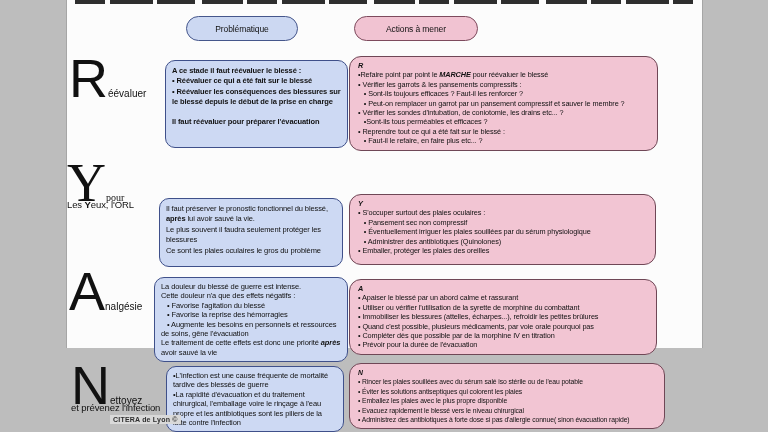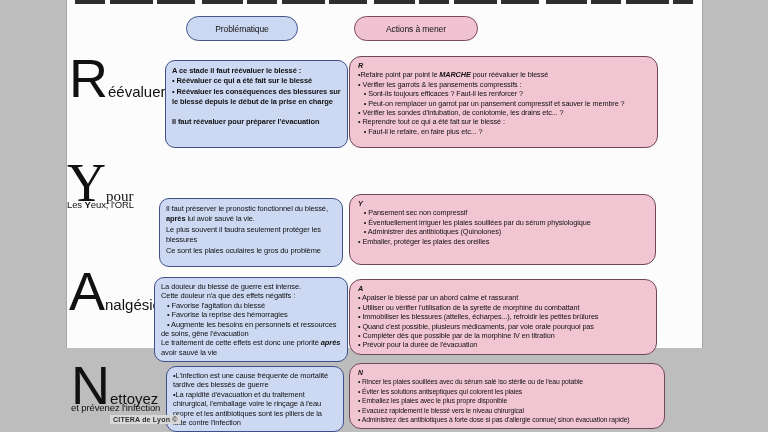--- a/index.html
+++ b/index.html
@@ -25,21 +25,21 @@
   }
   .pill{
     position:absolute;height:25px;border-radius:13px;box-sizing:border-box;
     display:flex;align-items:center;justify-content:center;
     font-size:8.5px;letter-spacing:-0.1px;
   }
   .pill.blue{background:#ccd8f2;border:1px solid #45568b;}
   .pill.pink{background:#f1c3d2;border:1px solid #7d4a5d;}
   .letter{position:absolute;white-space:nowrap;}
   .letter .big{font-size:54px;line-height:54px;font-weight:400;}
-  .letter .suffix{font-size:15px;}
+  .letter .suffix{font-size:10px;}
   .sublabel{position:absolute;font-size:9.5px;white-space:nowrap;letter-spacing:-0.1px;}
   .sublabel .ln{display:inline;margin-top:32px;}
   .box{
     position:absolute;box-sizing:border-box;overflow:visible;
     letter-spacing:-0.1px;
   }
   .box.blue{
     background:#cdd9f3;border:1px solid #3f508a;border-radius:10px;
     padding:5px 6px;font-size:7.5px;line-height:10.4px;
   }
@@ -81,35 +81,37 @@
       <div class="ln"><span></span></div>
       <div class="ln"><span>Il faut réévaluer pour préparer l'évacuation</span></div>
     </div>
   <div class="box pink" style="left:282px;top:56px;width:309px;min-height:92px;">
       <div class="ln"><span class="b i">R</span></div>
       <div class="ln"><span>•Refaire point par point le </span><span class="b i">MARCHE</span><span> pour réévaluer le blessé</span></div>
       <div class="ln"><span>• Vérifier les garrots &amp; les pansements compressifs :</span></div>
       <div class="ln"><span>   • Sont-ils toujours efficaces ? Faut-il les renforcer ?</span></div>
       <div class="ln"><span>   • Peut-on remplacer un garrot par un pansement compressif et sauver le membre ?</span></div>
       <div class="ln"><span>• Vérifier les sondes d'intubation, de coniotomie, les drains etc... ?</span></div>
+      <div class="ln"><span>   •Sont-ils tous perméables et efficaces ?</span></div>
       <div class="ln"><span>• Reprendre tout ce qui a été fait sur le blessé :</span></div>
       <div class="ln"><span>   • Faut-il le refaire, en faire plus etc... ?</span></div>
     </div>
 
   <div class="letter" style="left:0px;top:156px;font-family:Liberation Serif, serif;">
     <span class="big">Y</span><span class="suffix">pour</span>
   </div>
   <div class="sublabel" style="left:0px;top:199px;"><div class="ln"><span>Les </span><span class="b">Y</span><span>eux, l'ORL</span></div></div>
   <div class="box blue" style="left:92px;top:198px;width:184px;min-height:69px;">
       <div class="ln"><span>Il faut préserver le pronostic fonctionnel du blessé, </span><span class="b">après</span><span> lui avoir sauvé la vie.</span></div>
       <div class="ln"><span>Le plus souvent il faudra seulement protéger les blessures</span></div>
       <div class="ln"><span>Ce sont les plaies oculaires le gros du problème</span></div>
     </div>
   <div class="box pink" style="left:282px;top:194px;width:307px;min-height:71px;">
       <div class="ln"><span class="b i">Y</span></div>
+      <div class="ln"><span>• S'occuper surtout des plaies oculaires :</span></div>
       <div class="ln"><span>   • Pansement sec non compressif</span></div>
       <div class="ln"><span>   • Éventuellement irriguer les plaies souillées par du sérum physiologique</span></div>
       <div class="ln"><span>   • Administrer des antibiotiques (Quinolones)</span></div>
       <div class="ln"><span>• Emballer, protéger les plaies des oreilles</span></div>
     </div>
 
   <div class="letter" style="left:2px;top:264px;">
     <span class="big">A</span><span class="suffix">nalgésie</span>
   </div>
   <div class="box blue tight" style="left:87px;top:277px;width:194px;min-height:80px;">

